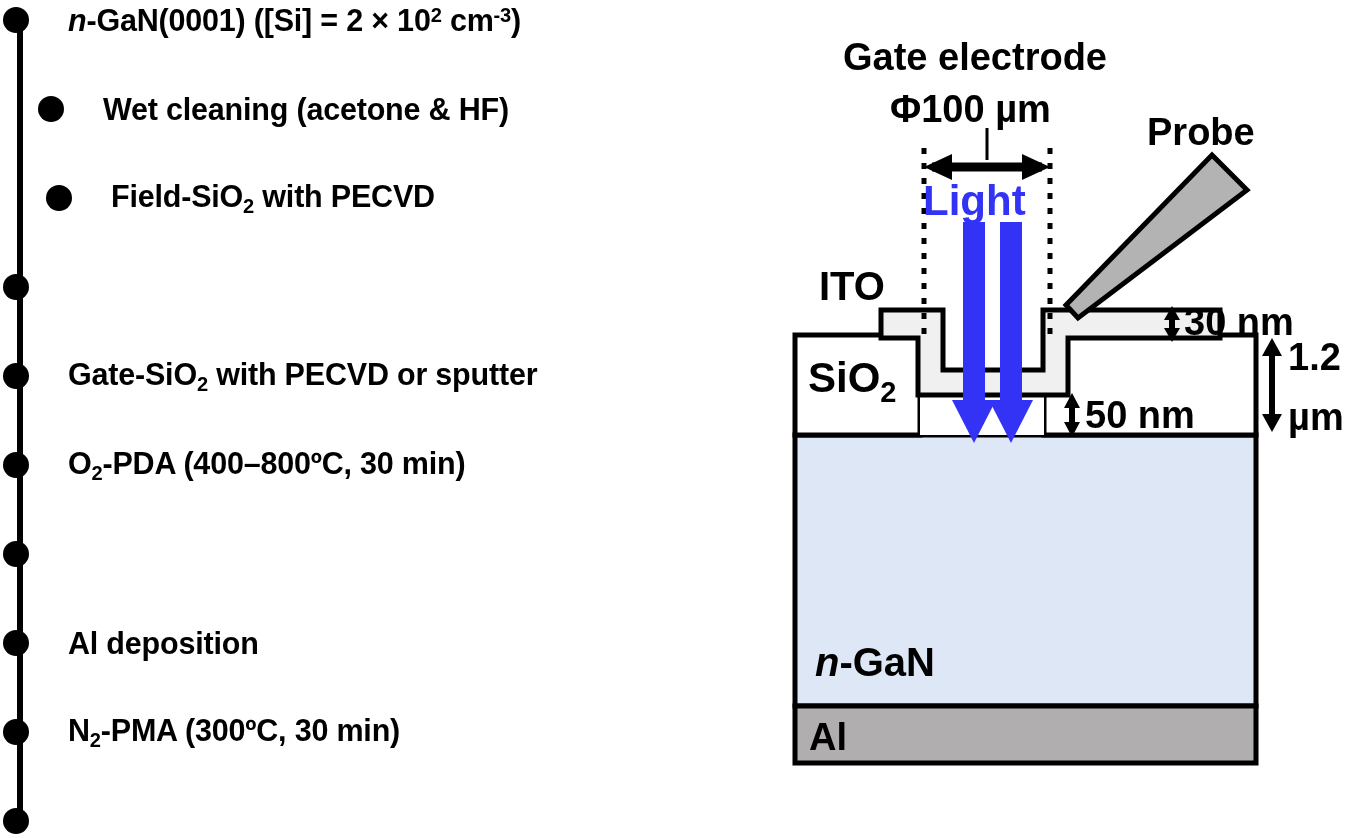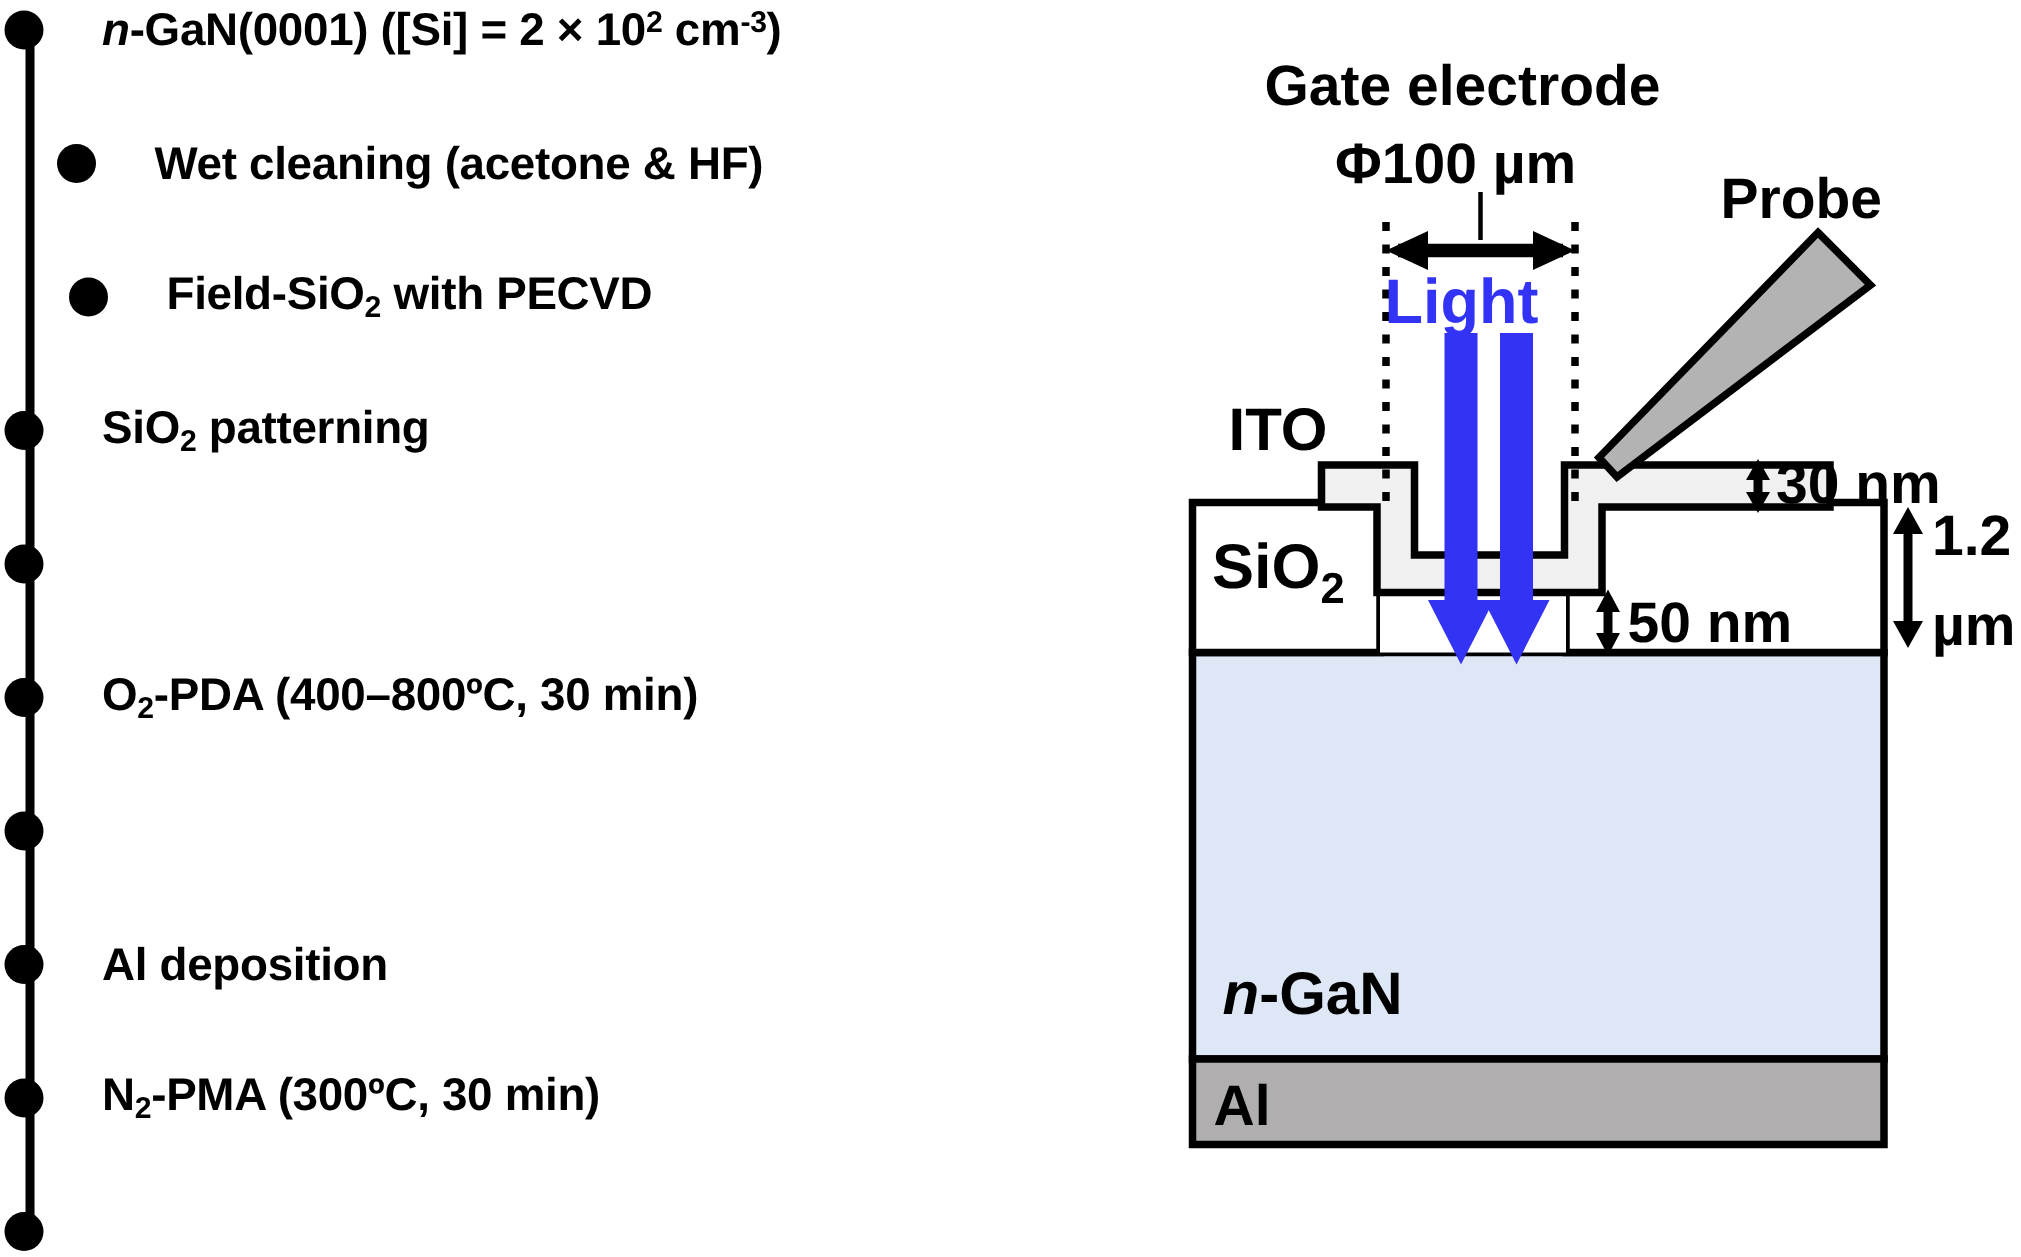--- a/index.html
+++ b/index.html
@@ -98,24 +98,24 @@
       <div class="flow-item" style="top: 89px; width: 790px; margin-left: 35px;">
         <div class="flow-bullet"></div>
         <div class="flow-label">Wet cleaning (acetone &amp; HF)</div>
       </div>
       <div class="flow-item" style="top: 178px; width: 790px; margin-left: 43px;">
         <div class="flow-bullet"></div>
         <div class="flow-label">Field-SiO<sub>2</sub> with PECVD</div>
       </div>
       <div class="flow-item" style="top: 267px; width: 790px;">
         <div class="flow-bullet"></div>
-        <div class="flow-label">SiO<sub>2</sub> patterning</div>
       </div>
       <div class="flow-item" style="top: 356px; width: 790px;">
         <div class="flow-bullet"></div>
+        <div class="flow-label">Gate-SiO<sub>2</sub> with PECVD or sputter</div>
       </div>
       <div class="flow-item" style="top: 445px; width: 790px;">
         <div class="flow-bullet"></div>
         <div class="flow-label">O<sub>2</sub>-PDA (400–800ºC, 30 min)</div>
       </div>
       <div class="flow-item" style="top: 534px; width: 790px;">
         <div class="flow-bullet"></div>
       </div>
       <div class="flow-item" style="top: 623px; width: 790px; text-decoration: underline;">
         <div class="flow-bullet"></div>

